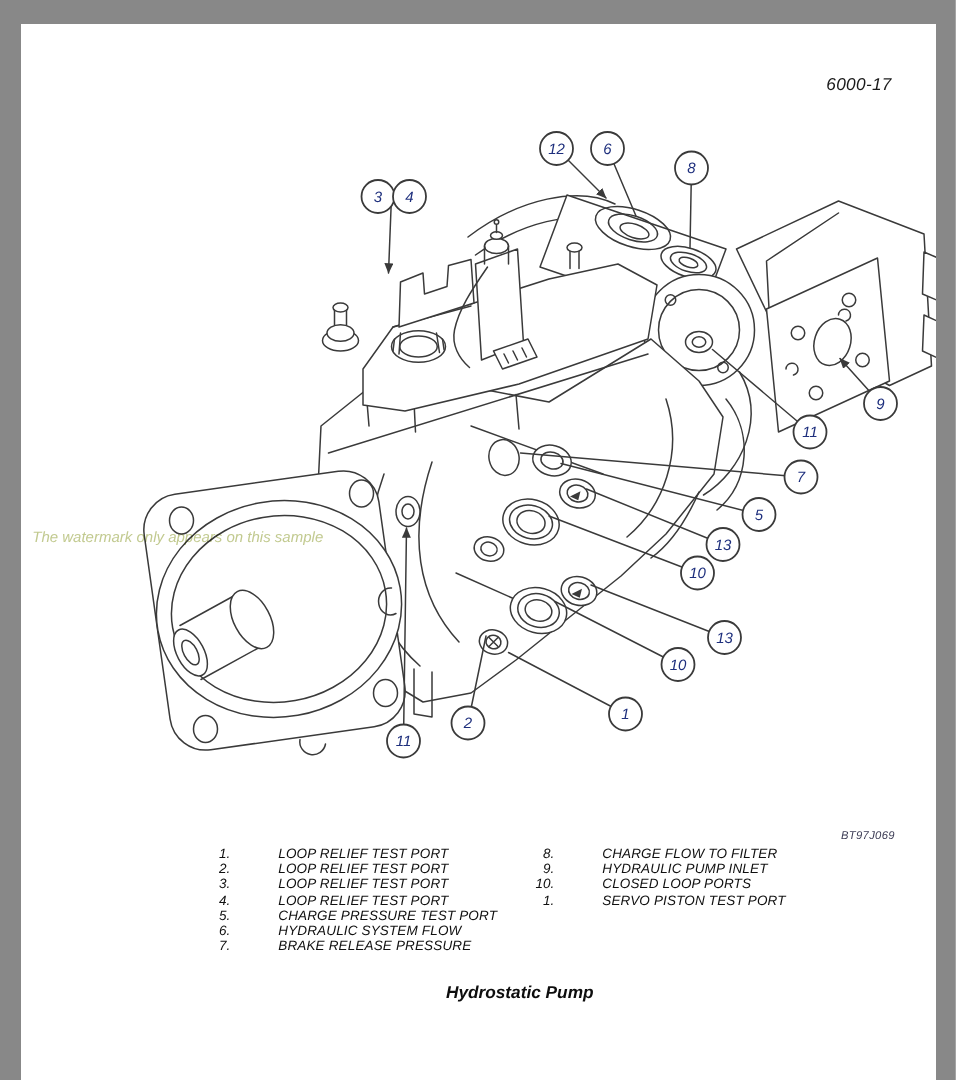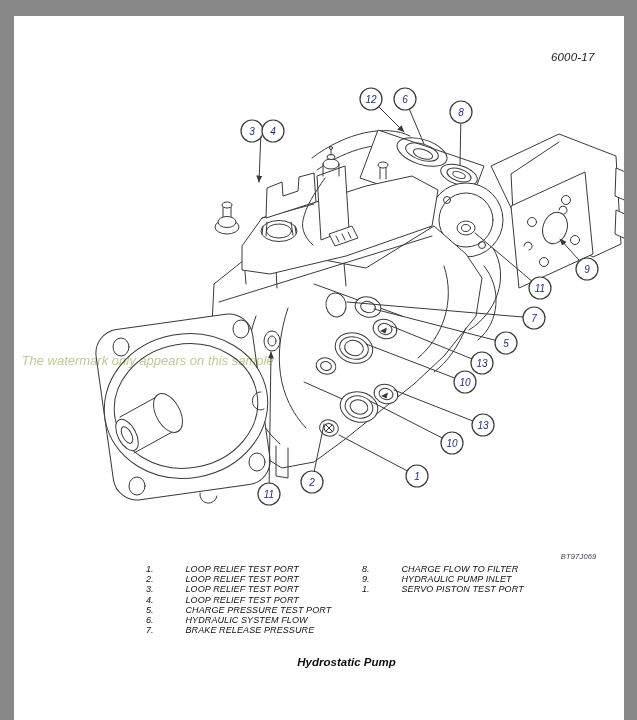--- a/index.html
+++ b/index.html
@@ -15,21 +15,21 @@
   svg.diagram{position:absolute;left:0;top:0;}
   .ln{fill:none;stroke:#3a3a3a;stroke-width:1;stroke-linejoin:round;stroke-linecap:round;}
   .wf{fill:#ffffff;stroke:#3a3a3a;stroke-width:1;stroke-linejoin:round;}
   .co circle{fill:#ffffff;stroke:#3a3a3a;stroke-width:1.2;}
   .co text{fill:#1e2f7d;font-size:10px;font-family:"Liberation Sans","DejaVu Sans",sans-serif;text-anchor:middle;}
   .watermark{
     position:absolute;left:8px;top:334px;pointer-events:none;
     mix-blend-mode:multiply;z-index:5;white-space:nowrap;
   }
   .watermark .wm-big{font-size:30px;font-weight:bold;color:#c6cd9c;letter-spacing:.5px;}
-  .watermark .wm-small{font-size:13px;color:#c2ca90;margin-top:3px;}
+  .watermark .wm-small{font-size:10px;color:#c2ca90;margin-top:3px;}
   .figure-code{
     position:absolute;top:536px;right:27px;font-size:7.5px;color:#3c3c55;letter-spacing:.2px;
   }
   .legend{position:absolute;top:548px;left:0;width:637px;font-size:9px;line-height:10.2px;color:#101010;}
   .legend-col{position:absolute;top:0;}
   .legend-col.left{left:118px;}
   .legend-col.right{left:334px;}
   .legend-row{display:flex;}
   .legend-row .num{display:inline-block;width:22px;text-align:right;flex:0 0 22px;}
   .legend-row .lbl{margin-left:4px;white-space:nowrap;letter-spacing:.1px;padding-left:28px;}
@@ -298,20 +298,24 @@
     <div class="legend-col right">
       <div class="legend-row">
           <span class="num">8.</span>
           <span class="lbl">CHARGE FLOW TO FILTER</span>
         </div>
       <div class="legend-row">
           <span class="num">9.</span>
           <span class="lbl">HYDRAULIC PUMP INLET</span>
         </div>
       <div class="legend-row">
+          <span class="num">10.</span>
+          <span class="lbl">CLOSED LOOP PORTS</span>
+        </div>
+      <div class="legend-row">
           <span class="num">1.</span>
           <span class="lbl">SERVO PISTON TEST PORT</span>
         </div>
     </div>
   </div>
 
   <div class="caption">Hydrostatic Pump</div>
 
 </div>
 

